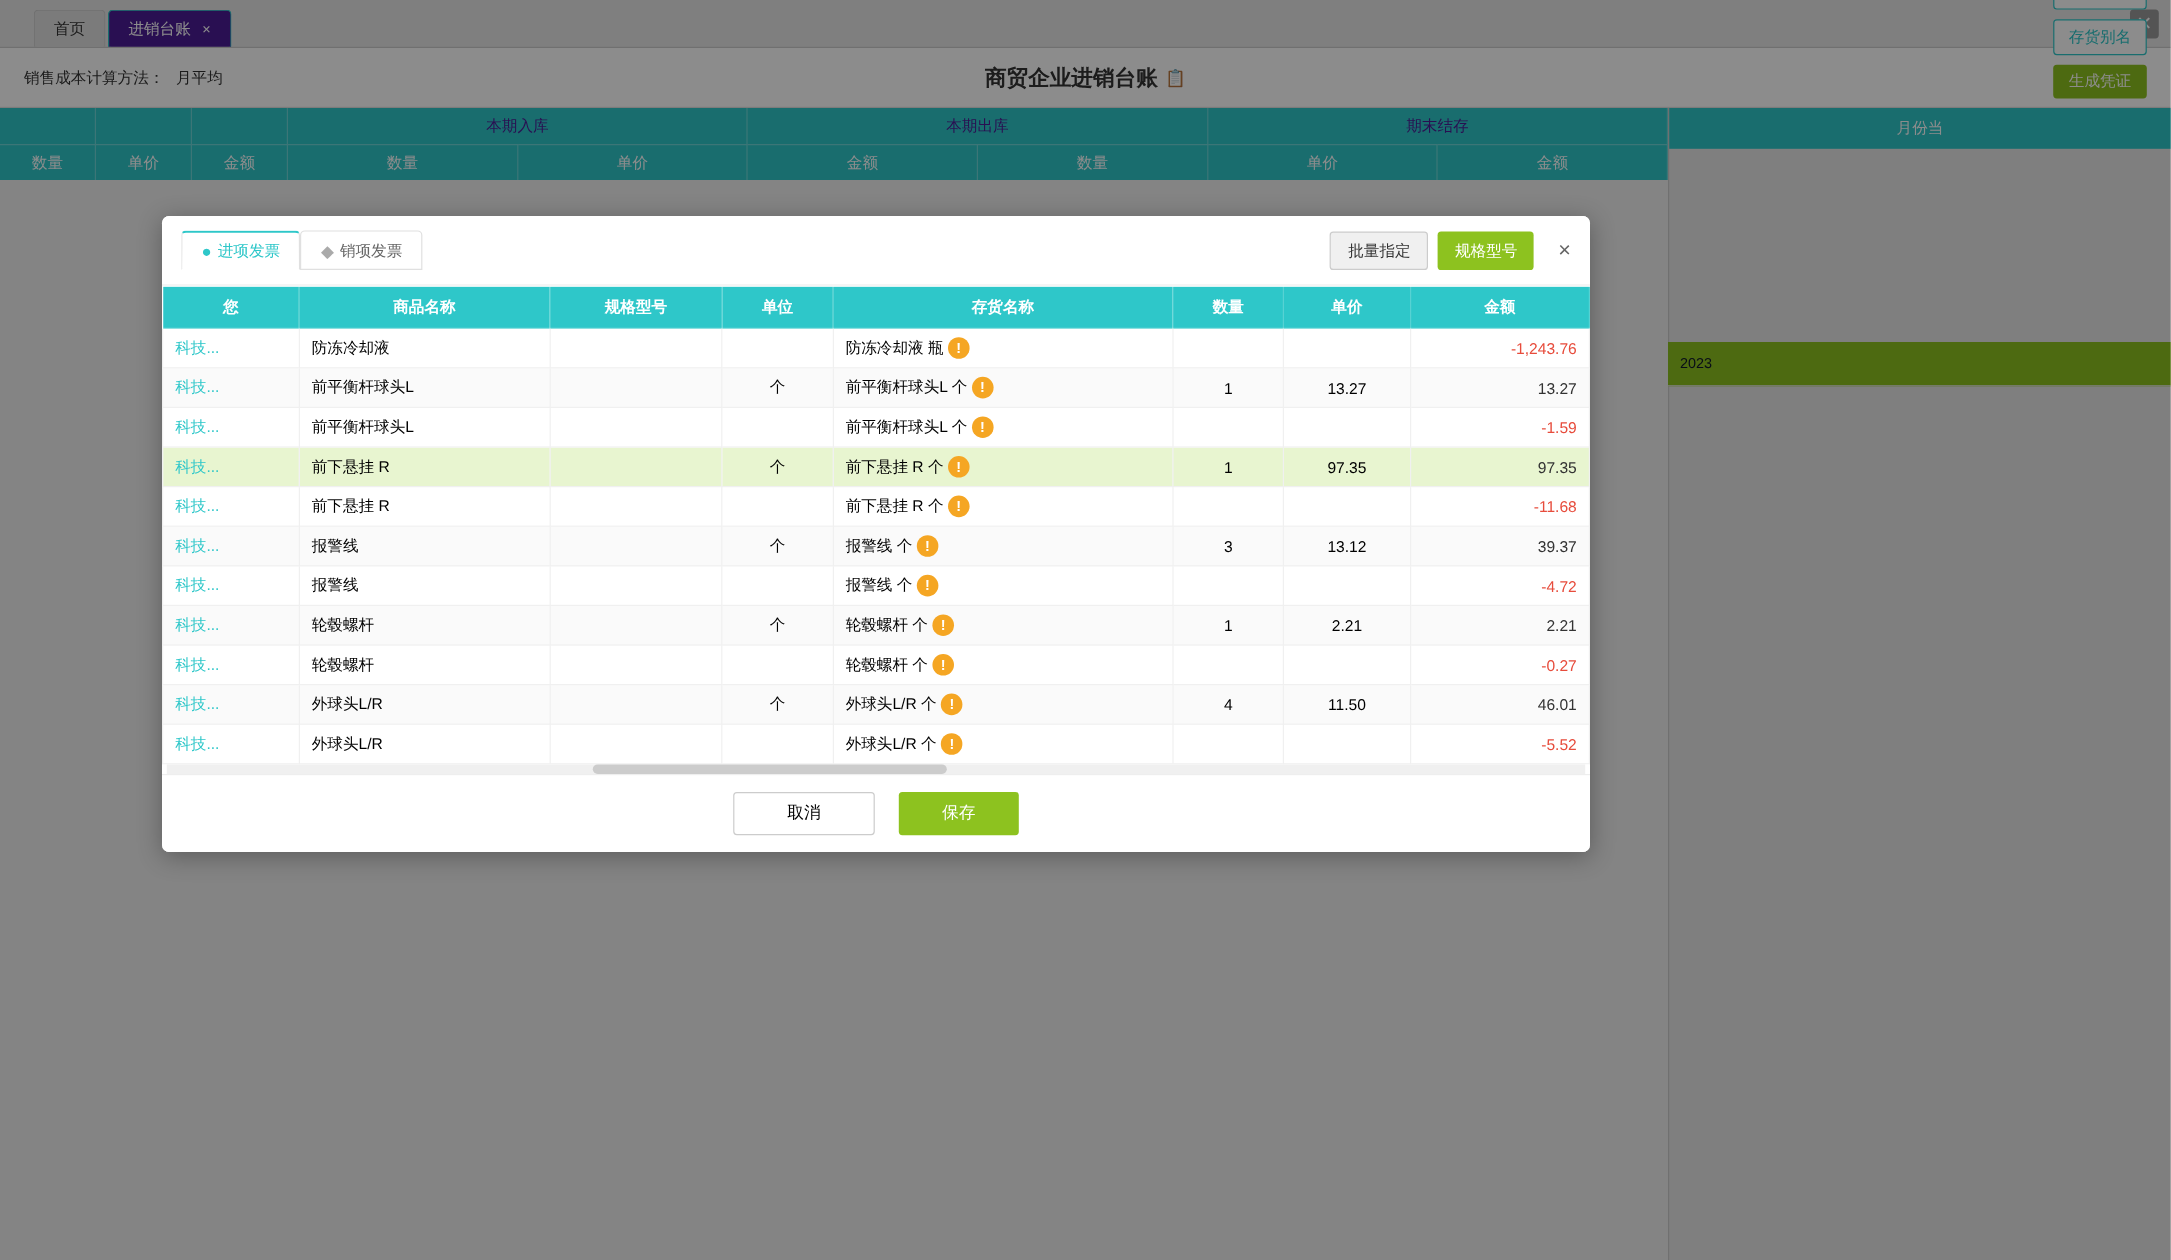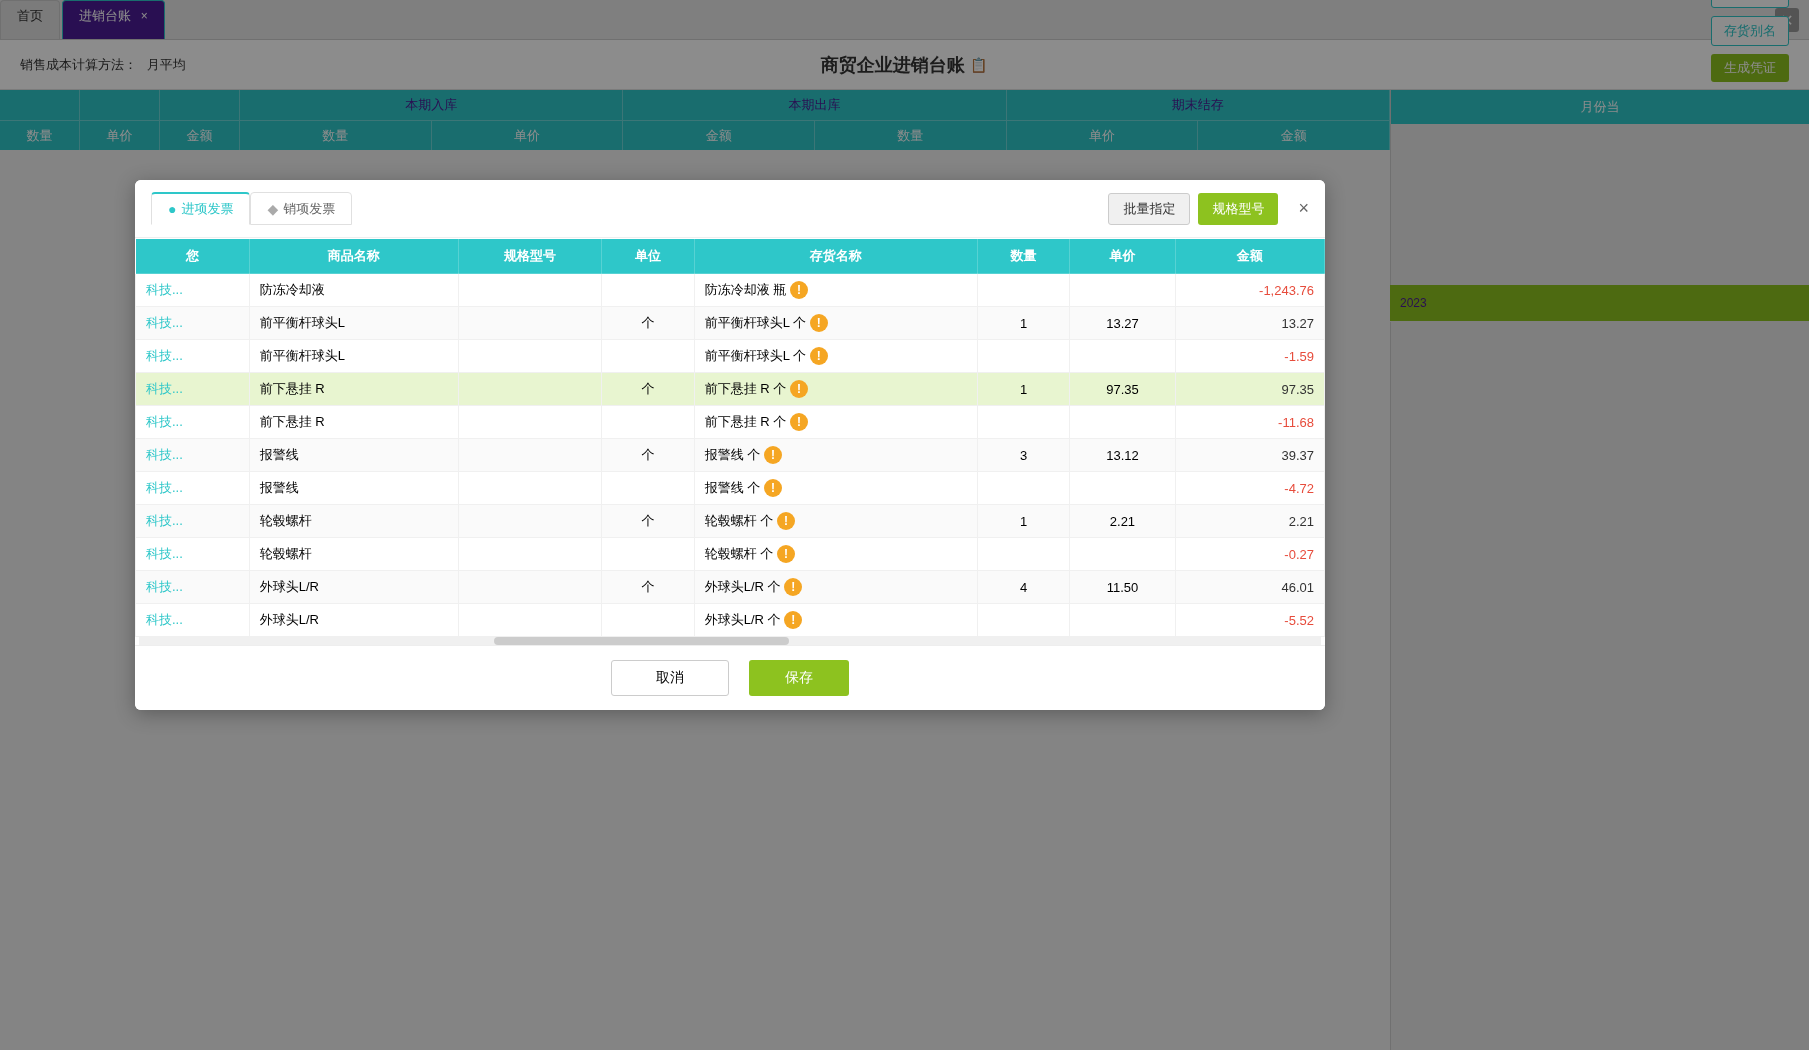--- a/index.html
+++ b/index.html
@@ -7,21 +7,21 @@
 
     
     .app-bg {
       position: absolute; top: 0; left: 0; width: 100%; height: 100%;
       background: #f0f0f0;
     }
 
     
     .tab-bar {
       position: absolute; top: 0; left: 0; width: 100%; height: 40px;
-      background: #e8e8e8; display: flex; padding: 0 0;
+      background: #e8e8e8; display: flex; align-items: flex-end; padding: 0 28px;
       border-bottom: 1px solid #ccc;
     }
     .tab-item {
       padding: 6px 16px; cursor: pointer; font-size: 13px; color: #333;
       background: #e0e0e0; border: 1px solid #ccc; border-bottom: none;
       margin-right: 2px; border-radius: 4px 4px 0 0;
     }
     .tab-item.active {
       background: #4c1d95; color: white; border-color: #2ec7c9;
     }
@@ -289,21 +289,21 @@
         <span>金额</span>
       </div>
   </div>
 </div>
 
 <div class="right-panel">
   <div class="right-panel-header">
     <span>月份当</span>
   </div>
   <div class="month-rows">
-    <div class="month-row" style="background:#8dc21f; color:#4c1d95; justify-content:flex-start; padding-left:10px;">
+    <div class="month-row" style="background:#8dc21f; color:#0f172a; justify-content:flex-start; padding-left:10px;">
       <span>2023</span>
     </div>
   </div>
 </div>
 
 <div class="overlay"></div>
 
 <div class="modal">
 
   <div class="modal-header">

